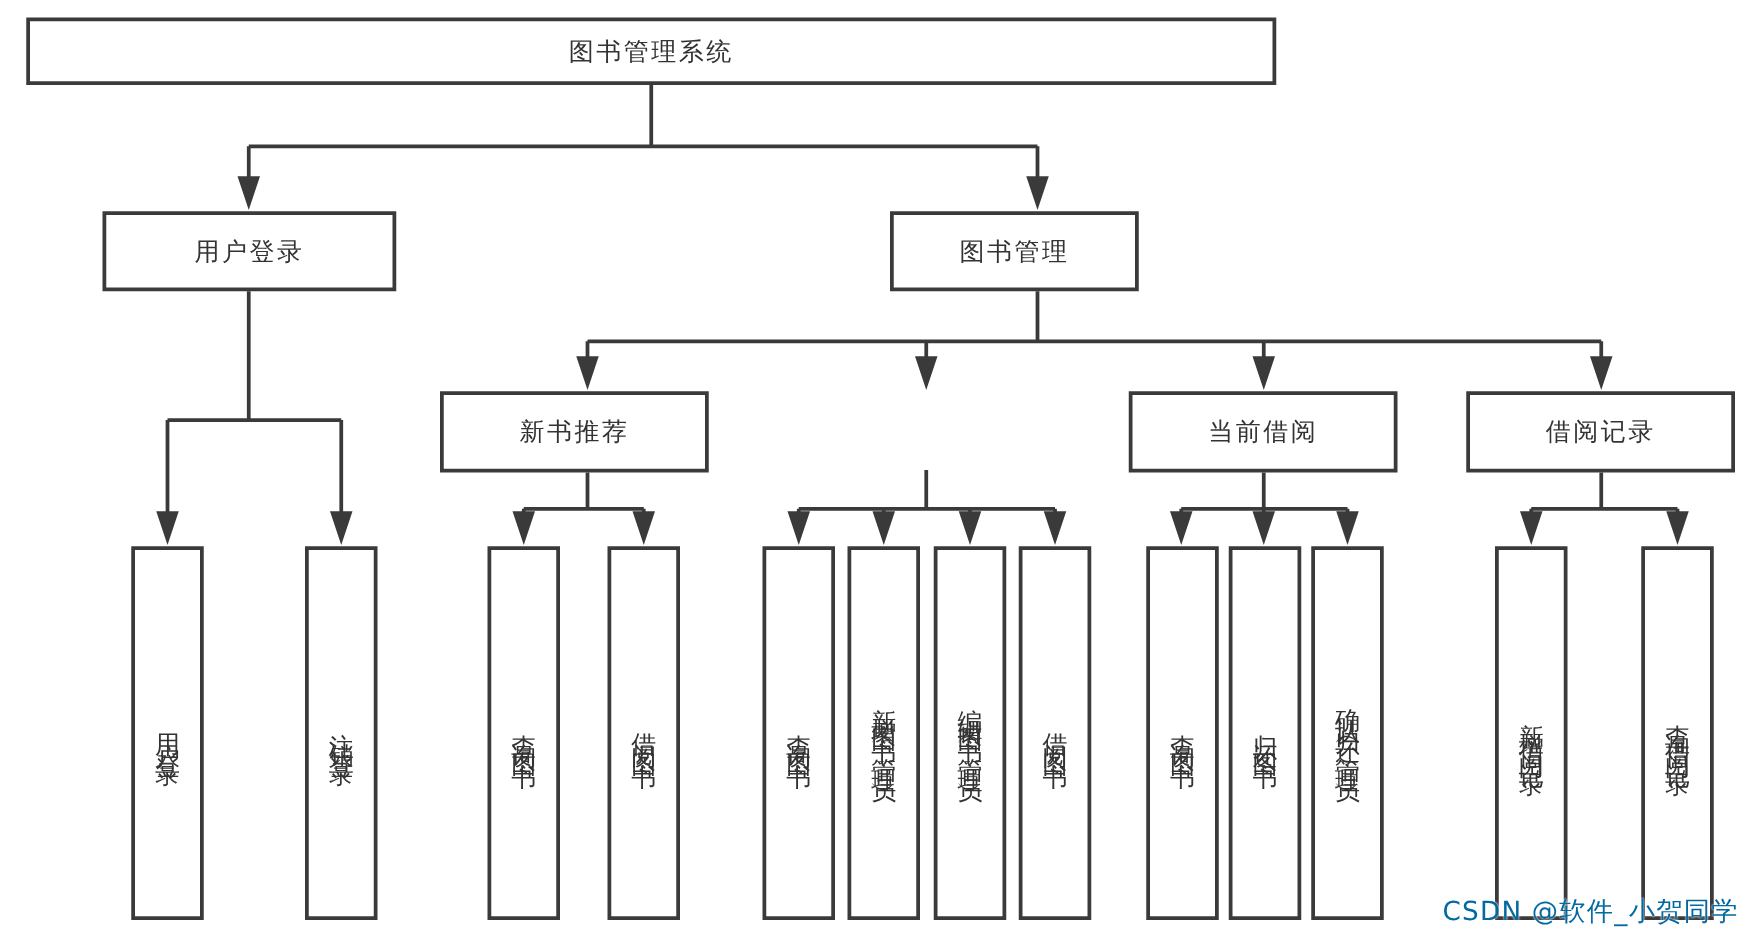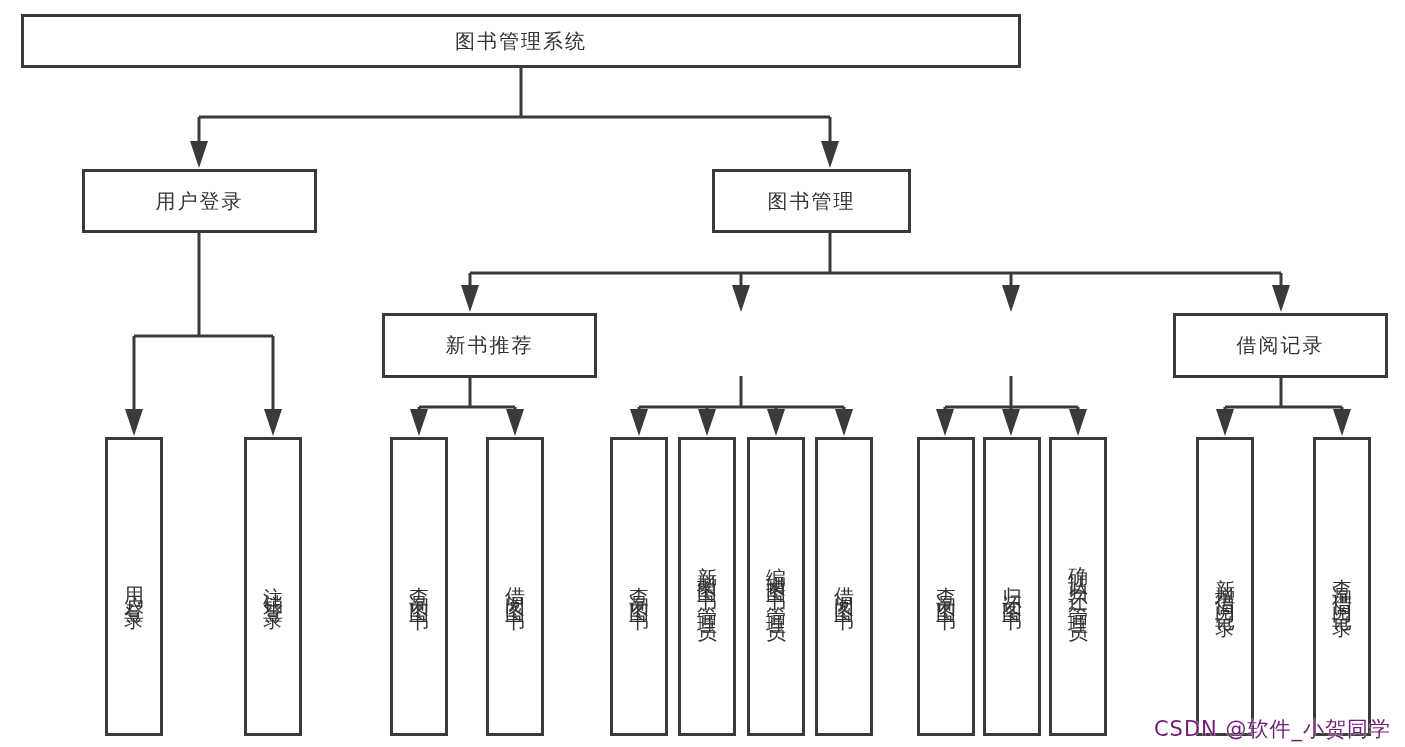--- a/index.html
+++ b/index.html
@@ -17,31 +17,31 @@
   .vtext {
     writing-mode:vertical-rl; text-orientation:mixed;
     letter-spacing:8px; line-height:1.05; white-space:nowrap;
     font-size:20px; color:#333333;
   }
   
   .n-root  { left:21px;   top:14px;  width:1000px; height:54px; }
   .n-l2a   { left:82px;   top:169px; width:235px;  height:64px; }
   .n-l2b   { left:712px;  top:169px; width:199px;  height:64px; }
   .n-l3    { top:313px; height:65px; width:215px; }
-  .n-l3a   { left:382px; }  .n-l3b { left:633px; }
+  .n-l3a   { left:352px; }  .n-l3b { left:633px; }
   .n-l3c   { left:903px; }  .n-l3d { left:1173px; }
   .leaf    { top:437px; height:299px; width:58px; }
   .lf-1a { left:105px; }  .lf-1b { left:244px; }
   .lf-2a { left:390px; }  .lf-2b { left:486px; }
   .lf-3a { left:610px; }  .lf-3b { left:678px; }  .lf-3c { left:747px; }  .lf-3d { left:815px; }
   .lf-4a { left:917px; }  .lf-4b { left:983px; }  .lf-4c { left:1049px; }
   .lf-5a { left:1196px; } .lf-5b { left:1313px; }
   .watermark {
     position:absolute; right:14px; bottom:4px; z-index:6;
-    color:#701a75; font-size:21px; letter-spacing:1px;
+    color:#0369a1; font-size:21px; letter-spacing:1px;
     text-shadow:0 0 2px rgba(255,255,255,0.9), 0 0 1px rgba(255,255,255,0.9);
   }
 </style>
 </head>
 <body>
 
 <div class="stage">
 
   <svg class="lines" width="1405" height="747" viewBox="0 0 1405 747" xmlns="http://www.w3.org/2000/svg">
     <g stroke="#3a3a3a" stroke-width="3" fill="none">
@@ -90,20 +90,23 @@
   <div class="bx n-l2a">
     <span>用户登录</span>
   </div>
   <div class="bx n-l2b">
     <span>图书管理</span>
   </div>
 
   <div class="bx n-l3 n-l3a">
     <span>新书推荐</span>
   </div>
+  <div class="bx n-l3 n-l3c">
+    <span>当前借阅</span>
+  </div>
   <div class="bx n-l3 n-l3d">
     <span>借阅记录</span>
   </div>
 
   <div class="bx leaf lf-1a">
     <span class="vtext">用户登录</span>
   </div>
   <div class="bx leaf lf-1b">
     <span class="vtext">注销登录</span>
   </div>

